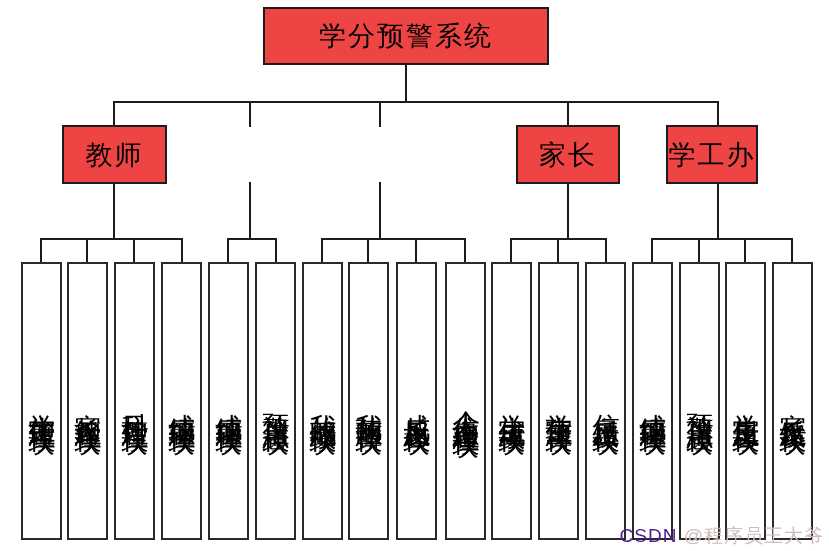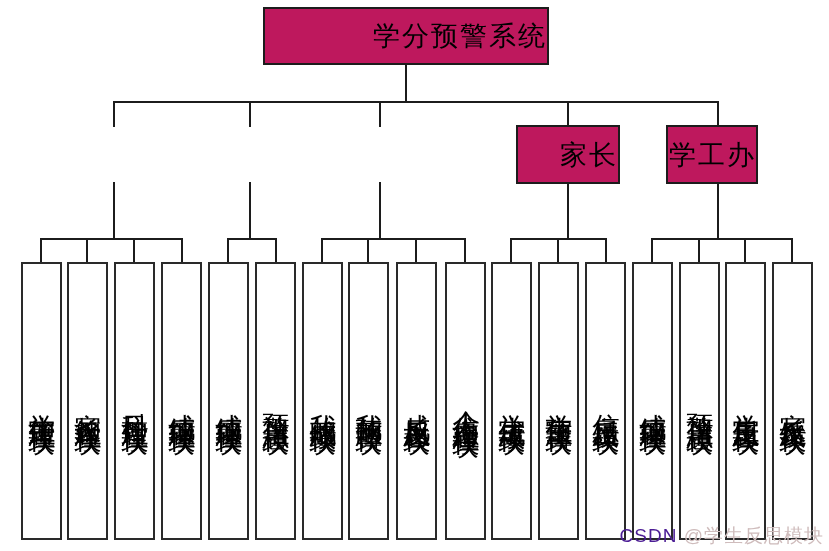--- a/index.html
+++ b/index.html
@@ -6,24 +6,24 @@
   #canvas{
     position:relative;
     width:829px;height:551px;
     background:#ffffff;
     font-family:"Liberation Serif","DejaVu Serif",serif;
     color:#000;
     overflow:hidden;
   }
   .node{
     position:absolute;
-    background:#be185d;
+    background:#ef4444;
     border:2px solid #1c1c1c;
     box-sizing:border-box;
-    display:flex;align-items:center;justify-content:flex-end;
+    display:flex;align-items:center;justify-content:center;
     font-size:27px;
     letter-spacing:2px;
     white-space:nowrap;
   }
   .vnode{
     position:absolute;
     top:262px;height:278px;width:41px;
     background:#fff;
     border:2px solid #2a2a2a;
     box-sizing:border-box;
@@ -60,20 +60,23 @@
   </div>
 
   <div class="vline" style="left:405px;top:64px;height:39px;"></div>
   <div class="hline" style="left:113px;top:101px;width:606px;"></div>
   <div class="vline" style="left:113px;top:101px;height:26px;"></div>
   <div class="vline" style="left:249px;top:101px;height:26px;"></div>
   <div class="vline" style="left:379px;top:101px;height:26px;"></div>
   <div class="vline" style="left:567px;top:101px;height:26px;"></div>
   <div class="vline" style="left:717px;top:101px;height:26px;"></div>
 
+  <div class="node" style="left:62px;top:125px;width:105px;height:59px;">
+    <span>教师</span>
+  </div>
   <div class="node" style="left:516px;top:125px;width:104px;height:59px;">
     <span>家长</span>
   </div>
   <div class="node" style="left:666px;top:125px;width:92px;height:59px;">
     <span>学工办</span>
   </div>
 
   <div class="vline" style="left:113px;top:182px;height:58px;"></div>
   <div class="hline" style="left:40px;top:238px;width:143px;"></div>
   <div class="vline" style="left:40px;top:238px;height:25px;"></div>
@@ -153,16 +156,16 @@
     </div>
   <div class="vnode" style="left:725px;">
       <span>学生反思模块</span>
     </div>
   <div class="vnode" style="left:772px;">
       <span>家长反馈模块</span>
     </div>
 
   <div class="watermark">
     <span class="brand">CSDN</span>
-    <span class="user">@学生反思模块</span>
+    <span class="user">@程序员王大爷</span>
   </div>
 
 </div>
 
 </body></html>

